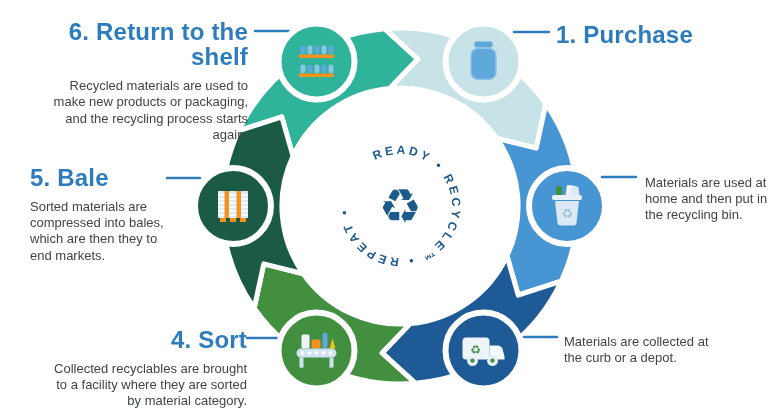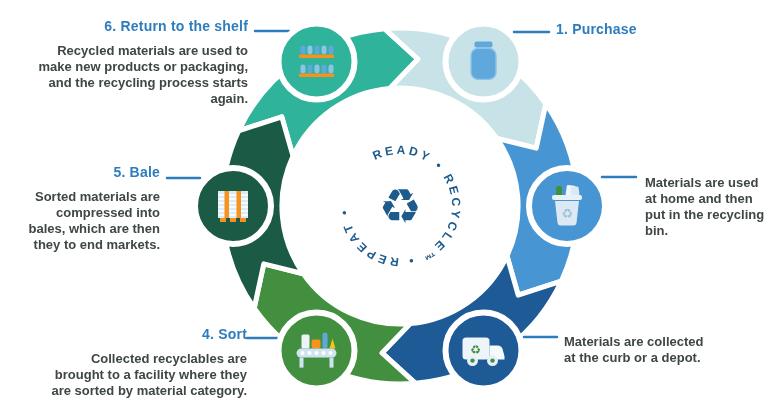--- a/index.html
+++ b/index.html
@@ -32,35 +32,35 @@
     fill:var(--center);
     font-size:48px;
     font-family:"DejaVu Sans", sans-serif;
     text-anchor:middle;
   }
 
   .label{position:absolute;}
   .label h2{
     margin:0;
     color:var(--heading);
-    font-size:14px;line-height:1.05;
+    font-size:24px;line-height:1.05;
     font-weight:bold;letter-spacing:0.2px;
   }
   .label p{
     margin:9px 0 0 0;
     color:var(--body);
     font-size:13px;line-height:1.24;
-    font-weight:bold;
+    font-weight:normal;
   }
   .lb1{left:556px;top:22px;width:176px;text-align:left;}
   .lb2{left:645px;top:166px;width:124px;text-align:left;}
   .lb3{left:564px;top:325px;width:176px;text-align:left;}
   .lb3 p{max-width:152px;}
   .lb4{left:43px;top:327px;width:196px;text-align:right;margin-left:8px;}
-  .lb5{left:19px;top:165px;width:141px;text-align:right;}
+  .lb5{left:30px;top:165px;width:141px;text-align:left;}
   .lb6{left:36px;top:19px;width:212px;text-align:right;}
 </style>
 </head>
 <body>
 
 <div class="stage">
 
   <svg class="ring-svg" viewBox="0 0 768 415" aria-hidden="true">
 
     <path class="seg seg6" d="M 238.7,130.8 A 178,178 0 0 1 384.5,28.7 L 418.0,59.1 L 389.7,88.4 A 118,118 0 0 0 293.0,156.1 L 281.8,116.9 Z"></path>

